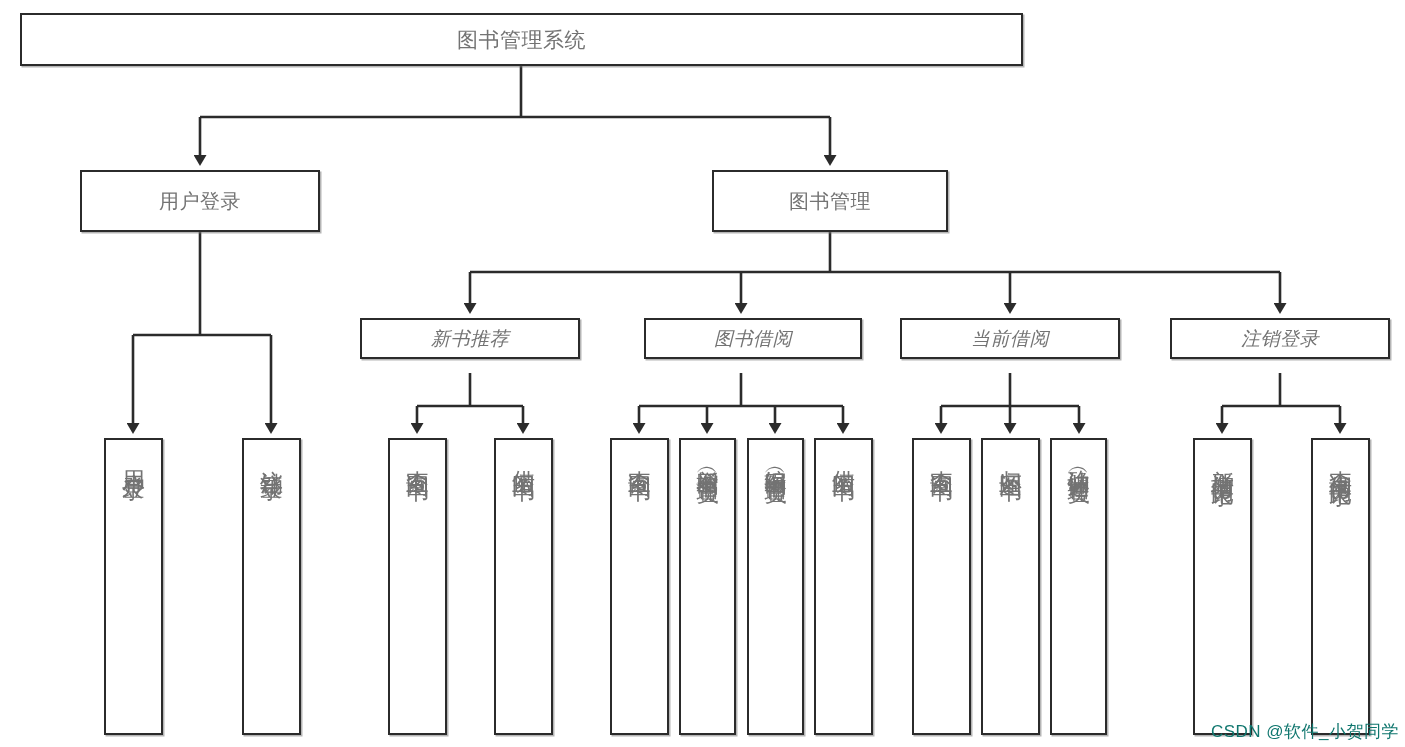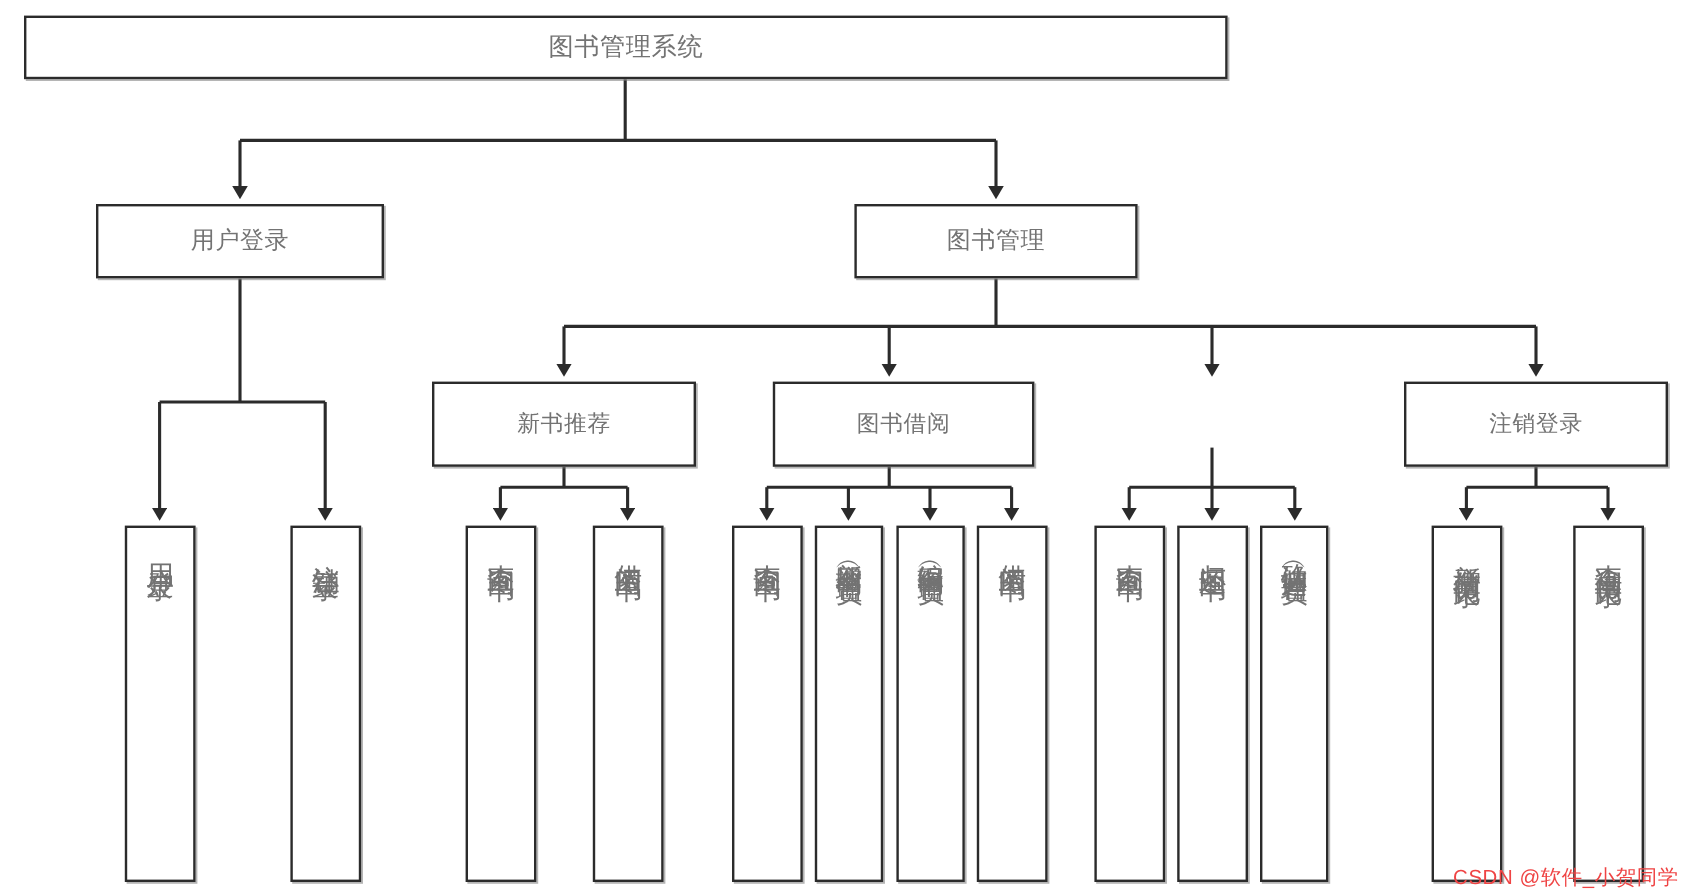--- a/index.html
+++ b/index.html
@@ -43,21 +43,21 @@
   }
   
   .node.root { left: 20px; top: 13px; width: 1003px; height: 53px; }
   .node.root .label { font-size: 21px; }
   
   .node.lvl2 { height: 62px; }
   .node.lvl2 .label { font-size: 20px; }
   .node.n-user-login  { left: 80px;  top: 170px; width: 240px; }
   .node.n-book-manage { left: 712px; top: 170px; width: 236px; }
   
-  .node.lvl3 { top: 318px; height: 71px; }
+  .node.lvl3 { top: 318px; height: 41px; font-style: italic; }
   .node.lvl3 .label { font-size: 19px; }
   .node.n-newbook  { left: 360px;  width: 220px; }
   .node.n-borrow   { left: 632px;  width: 218px; margin-left: 12px; }
   .node.n-current  { left: 900px;  width: 220px; }
   .node.n-record   { left: 1170px; width: 220px; }
   
   .node.leaf {
     top: 438px;
     height: 297px;
     align-items: flex-start;
@@ -71,21 +71,21 @@
     line-height: 1.0;
     letter-spacing: 3px;
     white-space: nowrap;
   }
   .node.leaf.narrow .label { font-size: 22px; letter-spacing: 2px; }
   .watermark {
     position: absolute;
     right: 6px;
     bottom: 4px;
     font-size: 17px;
-    color: #ef4444;
+    color: #0f766e;
     white-space: nowrap;
     letter-spacing: 0.5px;
   }
 </style>
 </head>
 <body>
 
 <div id="canvas">
 
   <svg id="wires" viewBox="0 0 1405 747" xmlns="http://www.w3.org/2000/svg">
@@ -149,20 +149,23 @@
   <div class="node lvl2 n-book-manage">
     <span class="label">图书管理</span>
   </div>
 
   <div class="node lvl3 n-newbook">
     <span class="label">新书推荐</span>
   </div>
   <div class="node lvl3 n-borrow">
     <span class="label">图书借阅</span>
   </div>
+  <div class="node lvl3 n-current">
+    <span class="label">当前借阅</span>
+  </div>
   <div class="node lvl3 n-record">
     <span class="label">注销登录</span>
   </div>
 
   <div class="node leaf" style="left:104px;width:59px;">
     <span class="label">用户登录</span>
   </div>
   <div class="node leaf" style="left:242px;width:59px;">
     <span class="label">注销登录</span>
   </div>

